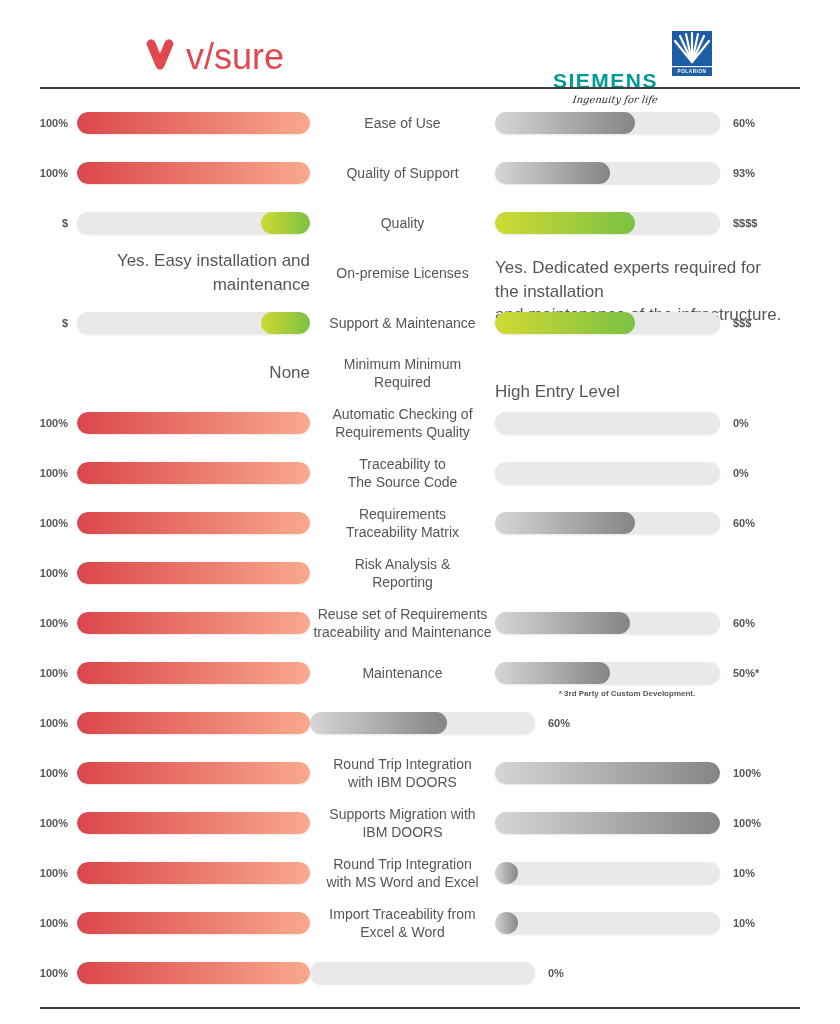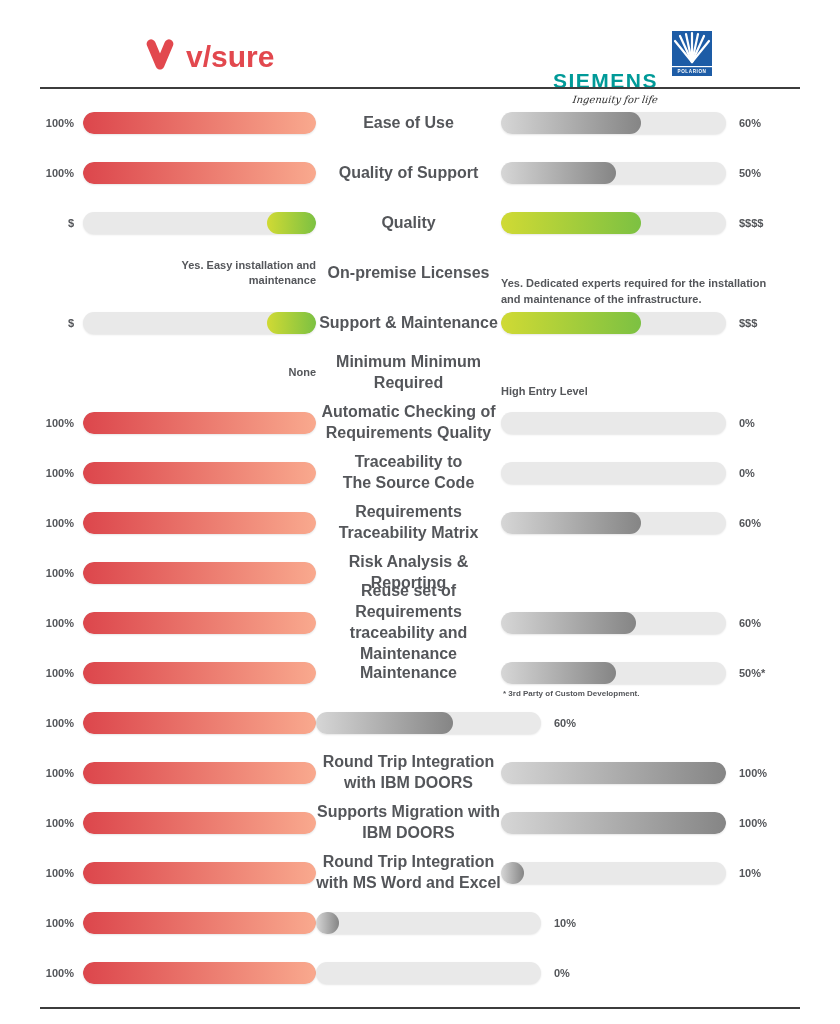--- a/index.html
+++ b/index.html
@@ -2,53 +2,53 @@
 <html><head>
 <meta charset="utf-8">
 <style>
   html,body{margin:0;padding:0;background:#fff;}
   #page{position:relative;width:840px;height:1024px;background:#fff;overflow:hidden;
         font-family:"Liberation Sans",sans-serif;color:#54565a;}
 
   
   #header{position:absolute;top:0;left:0;width:840px;height:88px;}
   .visure-logo{position:absolute;left:143px;top:36px;display:flex;align-items:center;gap:9px;}
-  .visure-word{font-size:30px;font-weight:700;color:#e2484e;letter-spacing:0px;line-height:1;}
+  .visure-word{font-size:36px;font-weight:400;color:#e2484e;letter-spacing:0px;line-height:1;}
   .siemens-group{position:absolute;left:553px;top:37px;text-align:center;margin-top:33px;}
   .siemens-word{font-size:21px;font-weight:800;color:#009a98;letter-spacing:1.5px;line-height:1;}
   .siemens-tagline{font-family:"DejaVu Serif",serif;font-style:italic;font-size:10px;color:#2e2e2e;
                    margin-top:3px;text-align:right;transform:skewX(-8deg);}
   .polarion-box{position:absolute;left:672px;top:31px;}
   .divider{position:absolute;left:40px;width:760px;height:2px;background:#3c3c3c;}
   #divider-top{top:87px;}
   #divider-bottom{top:1007px;}
 
   
-  #rows{position:absolute;top:98px;left:31px;width:760px;}
+  #rows{position:absolute;top:98px;left:25px;width:760px;}
   .row{height:50px;display:flex;align-items:center;}
   .zone-left{width:285px;display:flex;align-items:center;}
   .zone-mid{width:185px;text-align:center;}
   .zone-right{width:290px;display:flex;align-items:center;position:relative;}
   .val-left{flex:1;text-align:right;padding-right:9px;font-size:11px;font-weight:700;}
   .val-right{flex:1;text-align:left;padding-left:13px;font-size:11px;font-weight:700;}
   .barwrap-left{width:233px;position:relative;}
   .barwrap-right{width:225px;position:relative;}
   .track{height:22px;border-radius:11px;background:#e9e9e9;position:relative;overflow:hidden;
          box-shadow:0 1px 2px rgba(0,0,0,0.10);}
   .fill{position:absolute;top:0;left:0;height:100%;border-radius:11px;}
   .fill-red{background:linear-gradient(90deg,#dc464c,#f9a98e);}
   .fill-gray{background:linear-gradient(90deg,#d6d6d6,#858585);}
   .fill-green{background:linear-gradient(90deg,#d0da34,#7cc142);}
   .fill-green-cap{left:auto;right:0;background:linear-gradient(90deg,#d0da34,#7cc142);}
-  .feature-label{font-size:16px;font-weight:700;line-height:1.3;white-space:pre-line;}
-  .cell-text{width:100%;font-size:11px;font-weight:700;line-height:1.4;white-space:pre-line;}
+  .feature-label{font-size:14px;font-weight:400;line-height:1.3;white-space:pre-line;}
+  .cell-text{width:100%;font-size:17px;font-weight:400;line-height:1.4;white-space:pre-line;}
   .cell-text.ta-right{text-align:right;}
   .cell-text.ta-left{text-align:left;margin-top:37px;}
   .bar-footnote{position:absolute;top:27px;left:2px;font-size:8px;font-weight:700;color:#54565a;
-                width:260px;text-align:left;}
+                width:260px;text-align:center;}
 </style>
 </head>
 <body>
 
 <div id="page">
 
   <div id="header">
 
     <div class="visure-logo">
       <span>
@@ -113,21 +113,21 @@
             </div>
           </div>
         </div>
         <div class="zone-mid feature-label">Quality of Support</div>
         <div class="zone-right">
           <div class="barwrap-right">
             <div class="track">
               <div class="fill fill-gray" style="width: 51%;"></div>
             </div>
           </div>
-          <div class="val-right">50%</div>
+          <div class="val-right">93%</div>
         </div>
       </div>
       <div class="row">
         <div class="zone-left">
           <div class="val-left">$</div>
           <div class="barwrap-left">
             <div class="track">
               <div class="fill fill-green-cap" style="width: 21%;"></div>
             </div>
           </div>
@@ -370,20 +370,22 @@
       </div>
       <div class="row">
         <div class="zone-left">
           <div class="val-left">100%</div>
           <div class="barwrap-left">
             <div class="track">
               <div class="fill fill-red" style="width: 100%;"></div>
             </div>
           </div>
         </div>
+        <div class="zone-mid feature-label">Import Traceability from
+Excel &amp; Word</div>
         <div class="zone-right">
           <div class="barwrap-right">
             <div class="track">
               <div class="fill fill-gray" style="width: 10%;"></div>
             </div>
           </div>
           <div class="val-right">10%</div>
         </div>
       </div>
       <div class="row">

